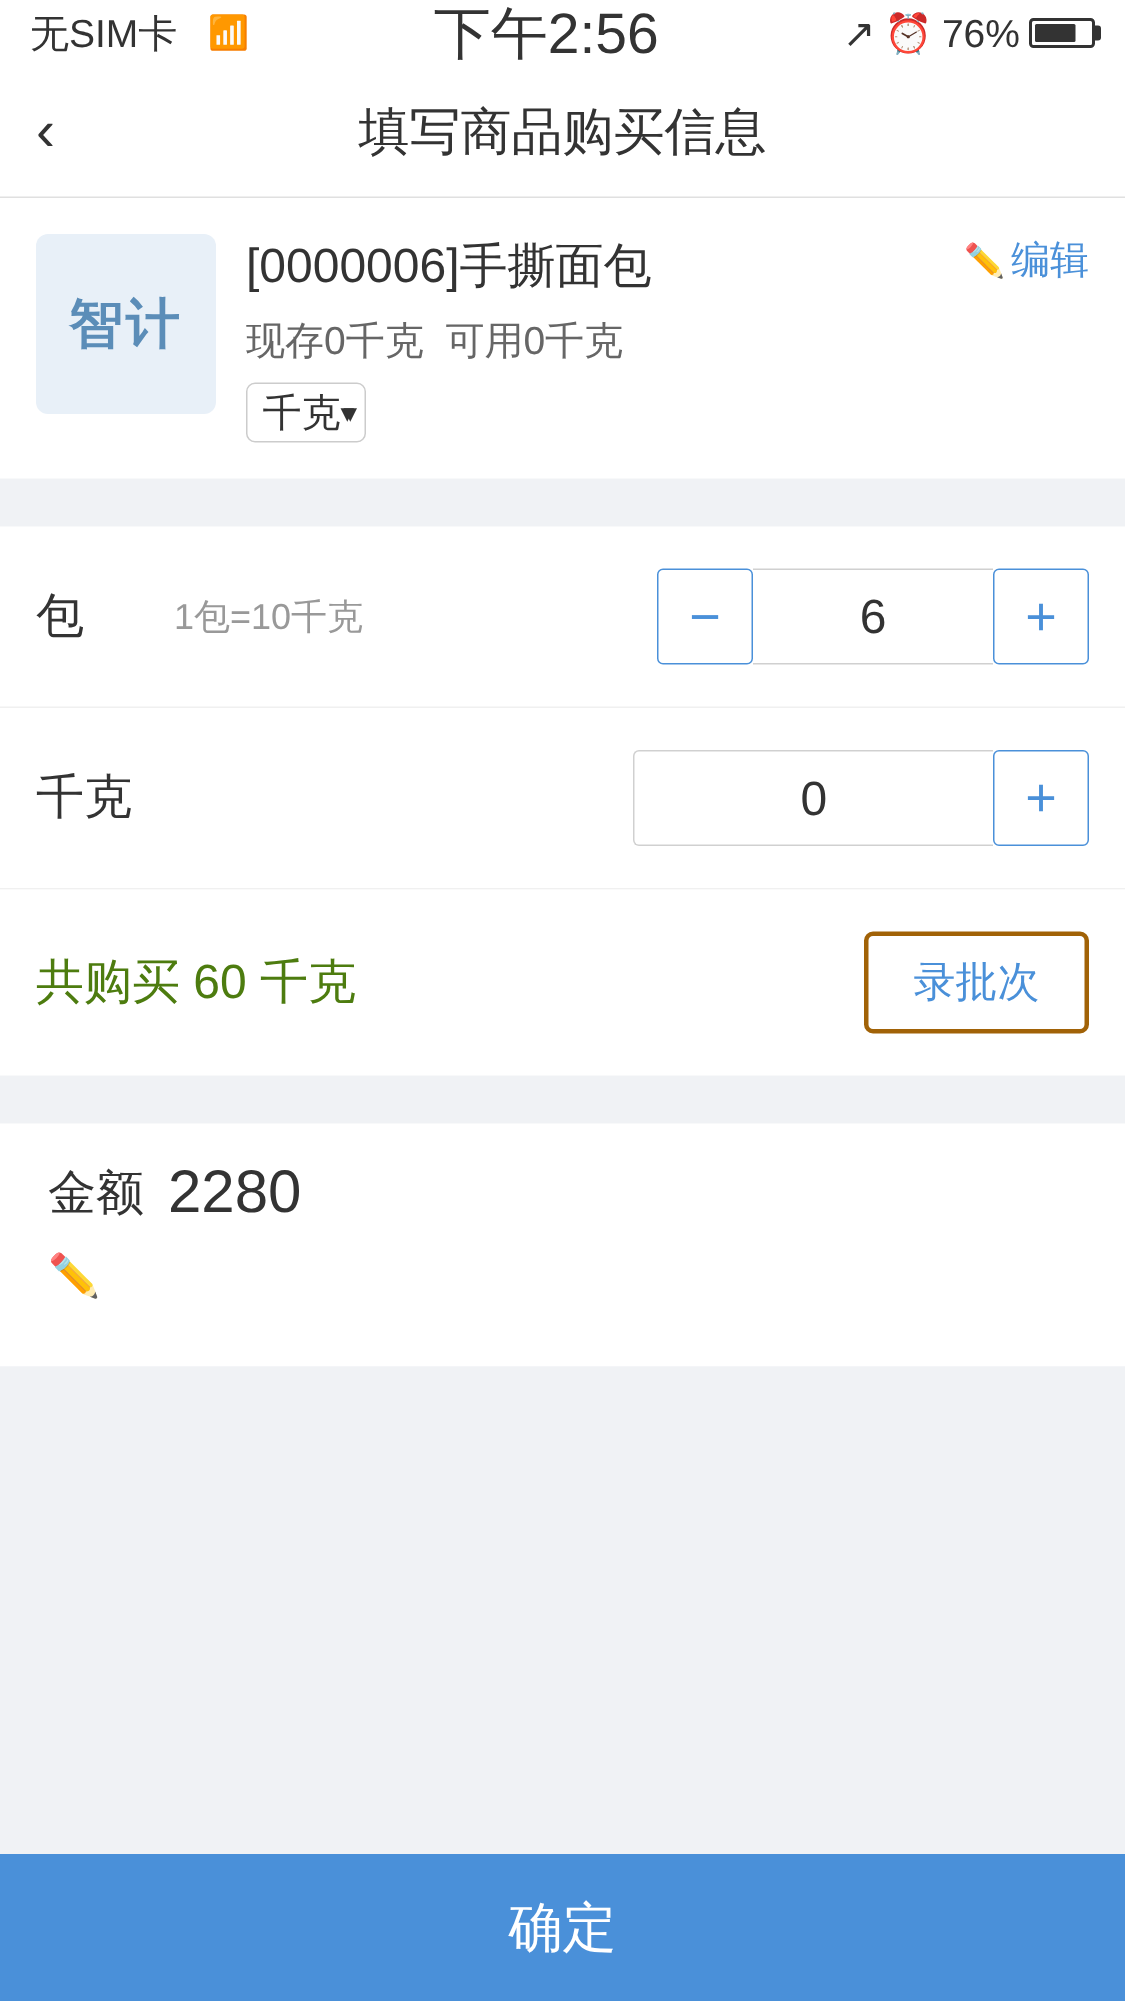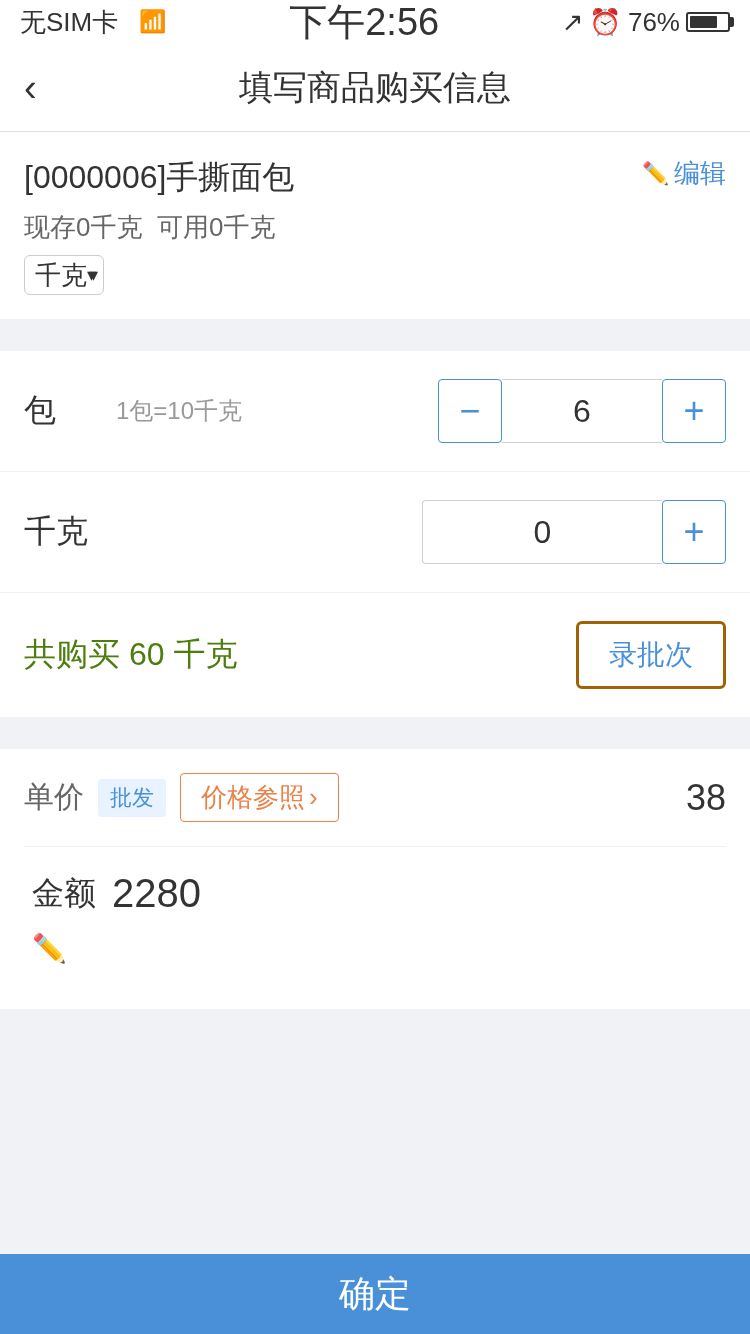--- a/index.html
+++ b/index.html
@@ -312,21 +312,21 @@
       font-size: 28px;
     }
     .pencil-icon { font-size: 28px; color: #aaa; }
 
     
     .confirm-btn {
       position: fixed;
       bottom: 0;
       left: 0;
       width: 750px;
-      height: 80px;
+      height: 98px;
       background: #4a90d9;
       color: #fff;
       font-size: 36px;
       border: none;
       cursor: pointer;
       display: flex;
       align-items: center;
       justify-content: center;
       font-weight: 400;
     }
@@ -360,20 +360,25 @@
       </div>
     </div>
   </div>
 
   <div class="nav-bar">
     <span class="nav-back">‹</span>
     <span class="nav-title">填写商品购买信息</span>
   </div>
 
   <div class="product-card">
+    <div class="product-image">
+      <div style="font-size:52px; color:#5b8db8; line-height:1; display:flex; flex-direction:column; align-items:center; justify-content:center;">
+        <div style="font-size:36px; color:#5b8db8; font-weight:bold; letter-spacing:2px;">智计</div>
+      </div>
+    </div>
     <div class="product-info">
       <div class="product-name">
         <span>[0000006]</span><span>手撕面包</span>
       </div>
       <div class="product-stock">
         <span>现存0千克</span>&nbsp;&nbsp;<span>可用0千克</span>
       </div>
       <div class="product-unit-row">
         <div class="unit-select-wrapper">
           <select class="unit-select">
@@ -415,31 +420,20 @@
 
   <div class="summary-section">
     <span class="summary-text">
       <span>共购买</span>&nbsp;<span>60</span>&nbsp;<span>千克</span>
     </span>
     <button class="batch-btn">录批次</button>
   </div>
 
   <div class="section-divider"></div>
 
-  <div class="price-section">
-    <div class="price-row">
-      <span class="price-label">单价</span>
-      <span class="price-tag-batch">批发</span>
-      <button class="price-ref-btn">
-        <span>价格参照</span>
-        <span>›</span>
-      </button>
-      <span class="price-value">38</span>
-    </div>
-  </div>
 
   <div style="background:#fff; padding: 24px 24px 20px 32px;">
     <div class="amount-row">
       <span class="amount-label">金额</span>
       <span class="amount-value">2280</span>
     </div>
     <div class="remark-row">
       <span class="pencil-icon">✏️</span>
     </div>
   </div>

